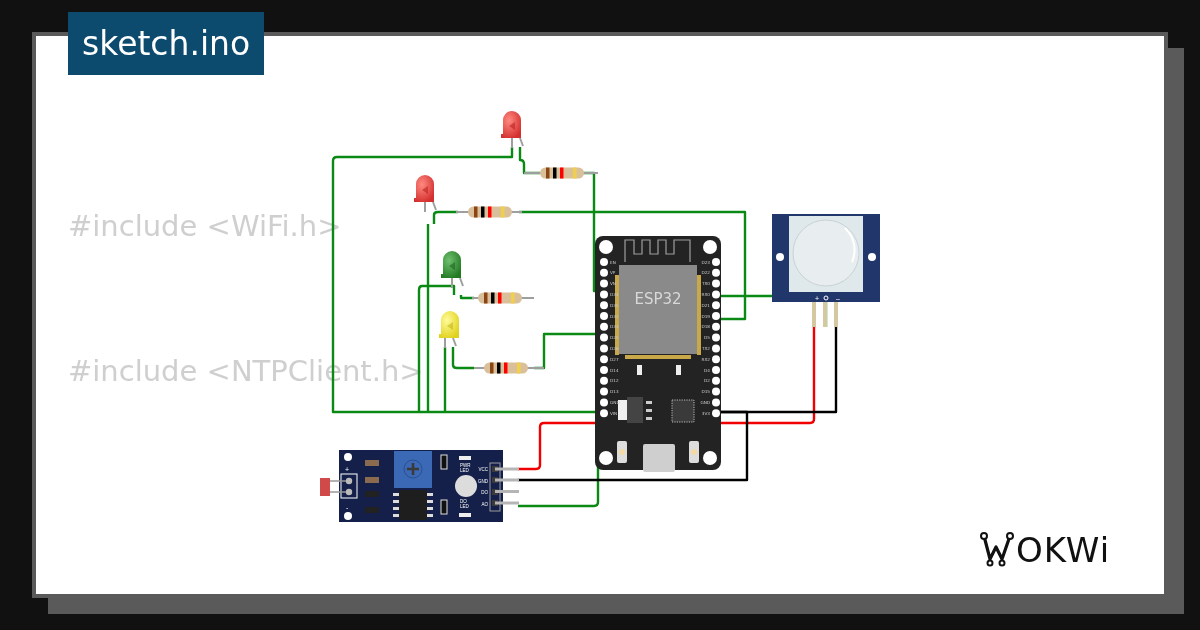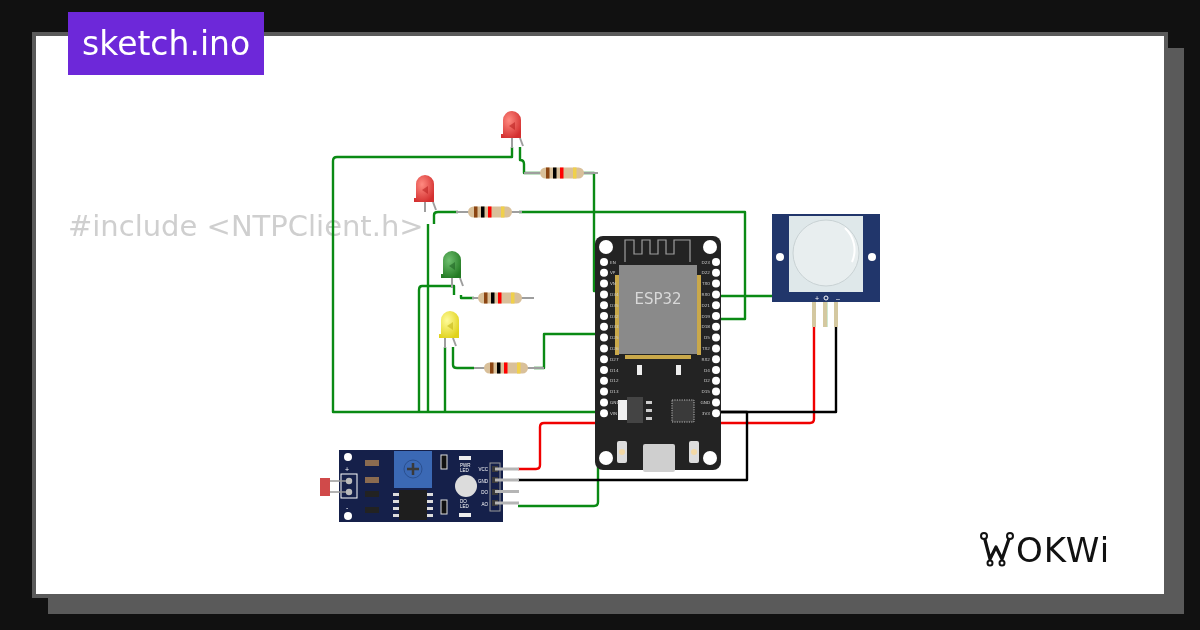--- a/index.html
+++ b/index.html
@@ -1,33 +1,34 @@
 <!DOCTYPE html>
 <html><head>
 <meta charset="utf-8">
 <style>
   html, body { margin:0; padding:0; }
   body { width:1200px; height:630px; background:#111111; position:relative; overflow:hidden; font-family:"Liberation Sans", sans-serif; }
   .shadow { position:absolute; left:48px; top:48px; width:1136px; height:566px; background:#5a5a5a; }
   .frame { position:absolute; left:32px; top:32px; width:1136px; height:566px; background:#5a5a5a; }
   .sheet { position:absolute; left:36px; top:36px; width:1128px; height:558px; background:#ffffff; overflow:hidden; }
-  .title-tab { position:absolute; left:68px; top:12px; height:63px; padding:0 14px; background:#6d28d9; color:#ffffff; font-family:"DejaVu Sans", sans-serif; font-size:33px; line-height:63px; letter-spacing:0px; z-index:5; }
+  .title-tab { position:absolute; left:68px; top:12px; height:63px; padding:0 14px; background:#0c4a6e; color:#ffffff; font-family:"DejaVu Sans", sans-serif; font-size:33px; line-height:63px; letter-spacing:0px; z-index:5; }
   .code { position:absolute; left:32px; top:70px; margin:0; font-family:"DejaVu Sans", sans-serif; font-size:29px; line-height:48.2px; color:#cfcfcf; white-space:pre; }
   .code div { height:48.2px; }
   svg.circuit { position:absolute; left:0; top:0; width:1200px; height:630px; z-index:3; }
   .logo { position:absolute; left:978px; top:527px; z-index:4; }
   .pinlabel { font-family:"DejaVu Sans", sans-serif; font-size:4.2px; fill:#cccccc; }
 </style>
 </head>
 <body>
 
 <div class="shadow"></div>
 <div class="frame"></div>
 <div class="sheet">
   <div class="code">
+    <div>#include &lt;WiFi.h&gt;</div>
     <div>#include &lt;NTPClient.h&gt;</div>
     
     
     
     
     
     
     
     
   </div>

